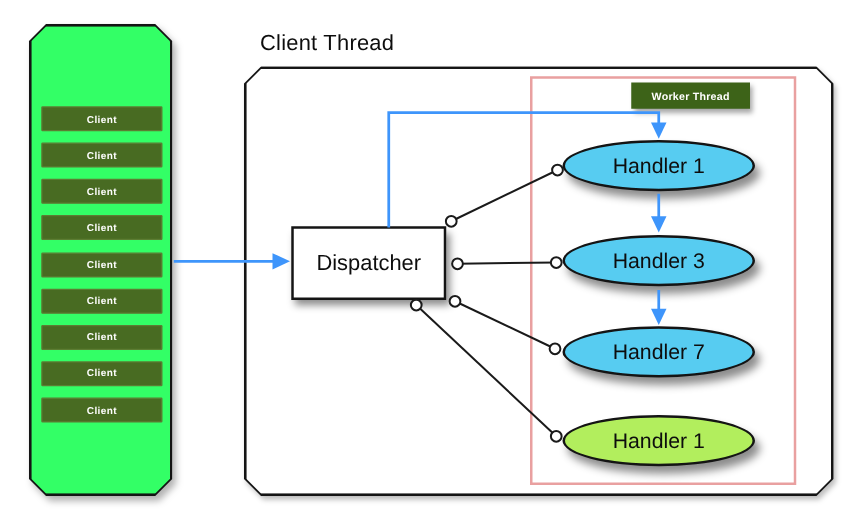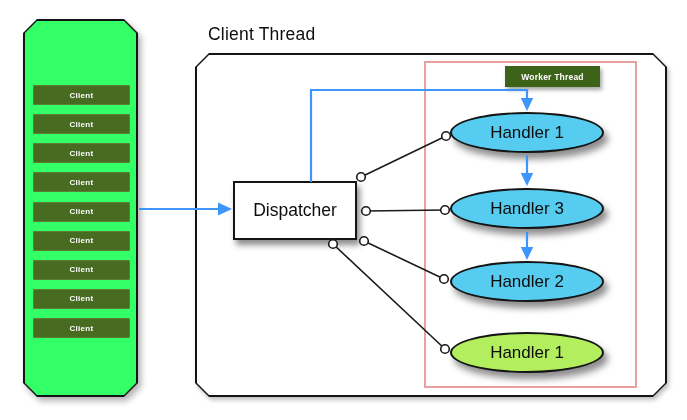--- a/index.html
+++ b/index.html
@@ -84,21 +84,21 @@
   </div>
 
   <div class="abs pink-region" style="left:424px;top:61px;width:209px;height:323px;"></div>
 
   <div class="abs dispatcher" style="left:233px;top:181px;width:124px;height:59px;box-sizing:border-box;">Dispatcher</div>
 
   <div class="abs worker-box" style="left: 505px; top: 66px; width: 95px; height: 21px; background: rgb(61, 99, 24);">Worker Thread</div>
 
   <div class="abs handler" style="left: 450px; top: 112px; background: rgb(87, 204, 241);">Handler 1</div>
   <div class="abs handler" style="left: 450px; top: 188px; background: rgb(87, 204, 241);">Handler 3</div>
-  <div class="abs handler" style="left: 450px; top: 261px; background: rgb(87, 204, 241);">Handler 2</div>
+  <div class="abs handler" style="left: 450px; top: 261px; background: rgb(87, 204, 241);">Handler 7</div>
   <div class="abs handler" style="left: 450px; top: 332px; background: rgb(178, 238, 93);">Handler 1</div>
 
   <svg class="overlay" width="687" height="420" viewBox="0 0 687 420">
 
     <g stroke="#1a1a1a" stroke-width="1.6" fill="none">
       <line x1="361" y1="177" x2="446" y2="136"></line>
       <line x1="366" y1="211" x2="445" y2="210"></line>
       <line x1="364" y1="241" x2="444" y2="279"></line>
       <line x1="333" y1="244" x2="445" y2="349"></line>
     </g>

